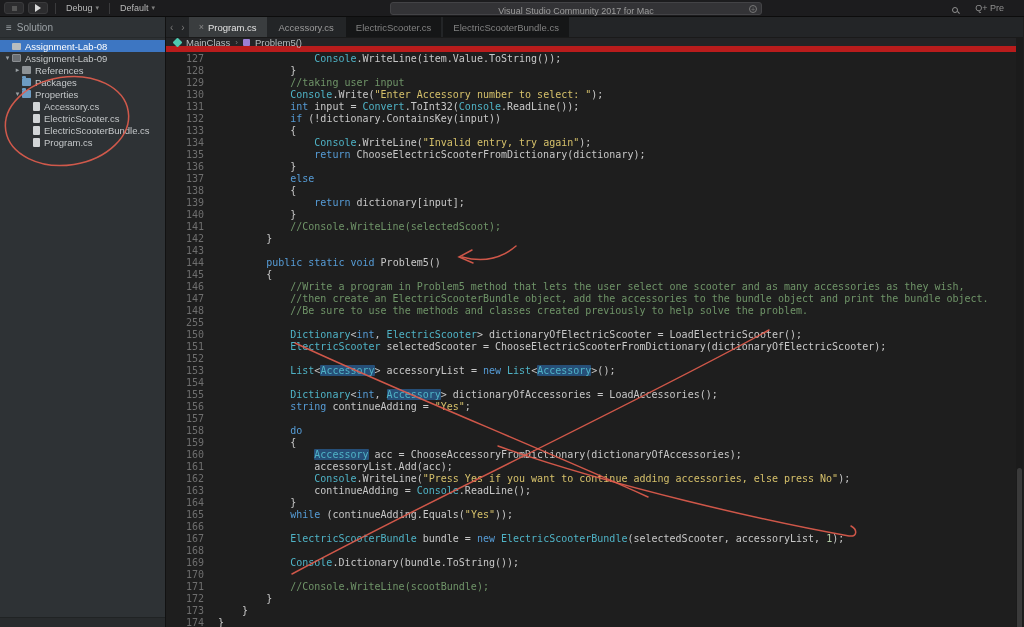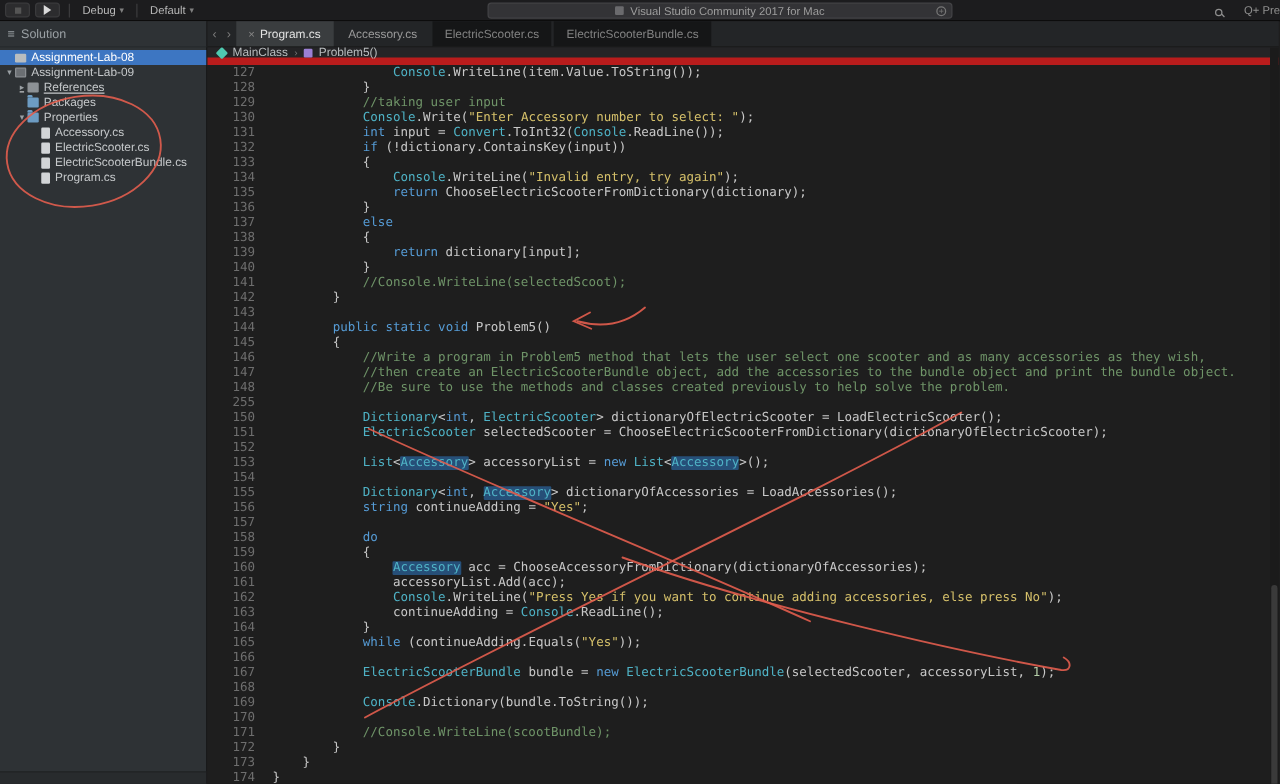--- a/index.html
+++ b/index.html
@@ -14,25 +14,25 @@
   .tb-left { display:flex; align-items:center; gap:4px; padding-left:4px; }
   .tb-btn { width:20px; height:12px; background:#2c2c2e; border:1px solid #3a3a3c; border-radius:3px;
     display:flex; align-items:center; justify-content:center; cursor:default; padding:0; }
   .tb-btn .sq { width:5px; height:5px; background:#555; }
   .tb-btn .play { width:0; height:0; border-left:6px solid #dadada; border-top:4px solid transparent; border-bottom:4px solid transparent; }
   .sep { width:1px; height:11px; background:#3a3a3c; margin:0 3px; }
   .dd { display:flex; align-items:center; gap:3px; color:#b8b8b8; padding:0 3px; }
   .chev { font-size:7px; color:#808080; }
   .tb-center { position:absolute; left:390px; top:2px; width:372px; height:13px; background:#333336;
     border:1px solid #434346; border-radius:3px; display:flex; align-items:center; justify-content:center;
-    gap:5px; color:#9d9d9d; font-size:9px; }
+    gap:5px; color:#9d9d9d; font-size:9px;flex-direction:column; }
   .ttl-icon { width:7px; height:7px; background:#6a6a6d; border-radius:1px; }
   .ttl-right-icon { position:absolute; right:4px; top:2px; width:8px; height:8px; border:1px solid #777;
     border-radius:50%; color:#777; font-size:7px; line-height:7px; text-align:center; }
-  .tb-right { position:absolute; right:0; top:3px; display:flex; align-items:flex-end; gap:17px; color:#8f8f8f; }
+  .tb-right { position:absolute; right:20px; top:3px; display:flex; align-items:flex-end; gap:17px; color:#8f8f8f; }
   .search-ic { width:6px; height:6px; border:1px solid #8f8f8f; border-radius:50%; position:relative; }
   .search-ic::after { content:""; position:absolute; width:3px; height:1px; background:#8f8f8f;
     transform:rotate(45deg); right:-3px; bottom:-1px; }
 
   
   .main { position:absolute; top:17px; left:0; width:1024px; height:610px; display:flex; }
   .sidebar { width:166px; height:610px; background:#2e3235; border-right:1px solid #121212;
     display:flex; flex-direction:column; }
   .side-head { height:21px; display:flex; align-items:center; gap:5px; padding-left:6px;
     color:#9aa0a4; font-size:10px; border-bottom:1px solid #262a2c; background:#2e3235; }
@@ -134,21 +134,21 @@
           <div class="trow sel" style="padding-left: 3px;">
             <span class="arrow">&nbsp;</span>
             <span class="ic ic-solution"></span>
             <span class="lbl">Assignment-Lab-08</span>
           </div>
           <div class="trow" style="padding-left: 3px;">
             <span class="arrow">▾</span>
             <span class="ic ic-project"></span>
             <span class="lbl">Assignment-Lab-09</span>
           </div>
-          <div class="trow" style="padding-left: 13px; text-decoration: underline;">
+          <div class="trow" style="padding-left: 13px;">
             <span class="arrow">▸</span>
             <span class="ic ic-references"></span>
             <span class="lbl">References</span>
           </div>
           <div class="trow" style="padding-left: 13px;">
             <span class="arrow">&nbsp;</span>
             <span class="ic ic-folder"></span>
             <span class="lbl">Packages</span>
           </div>
           <div class="trow" style="padding-left: 13px;">

